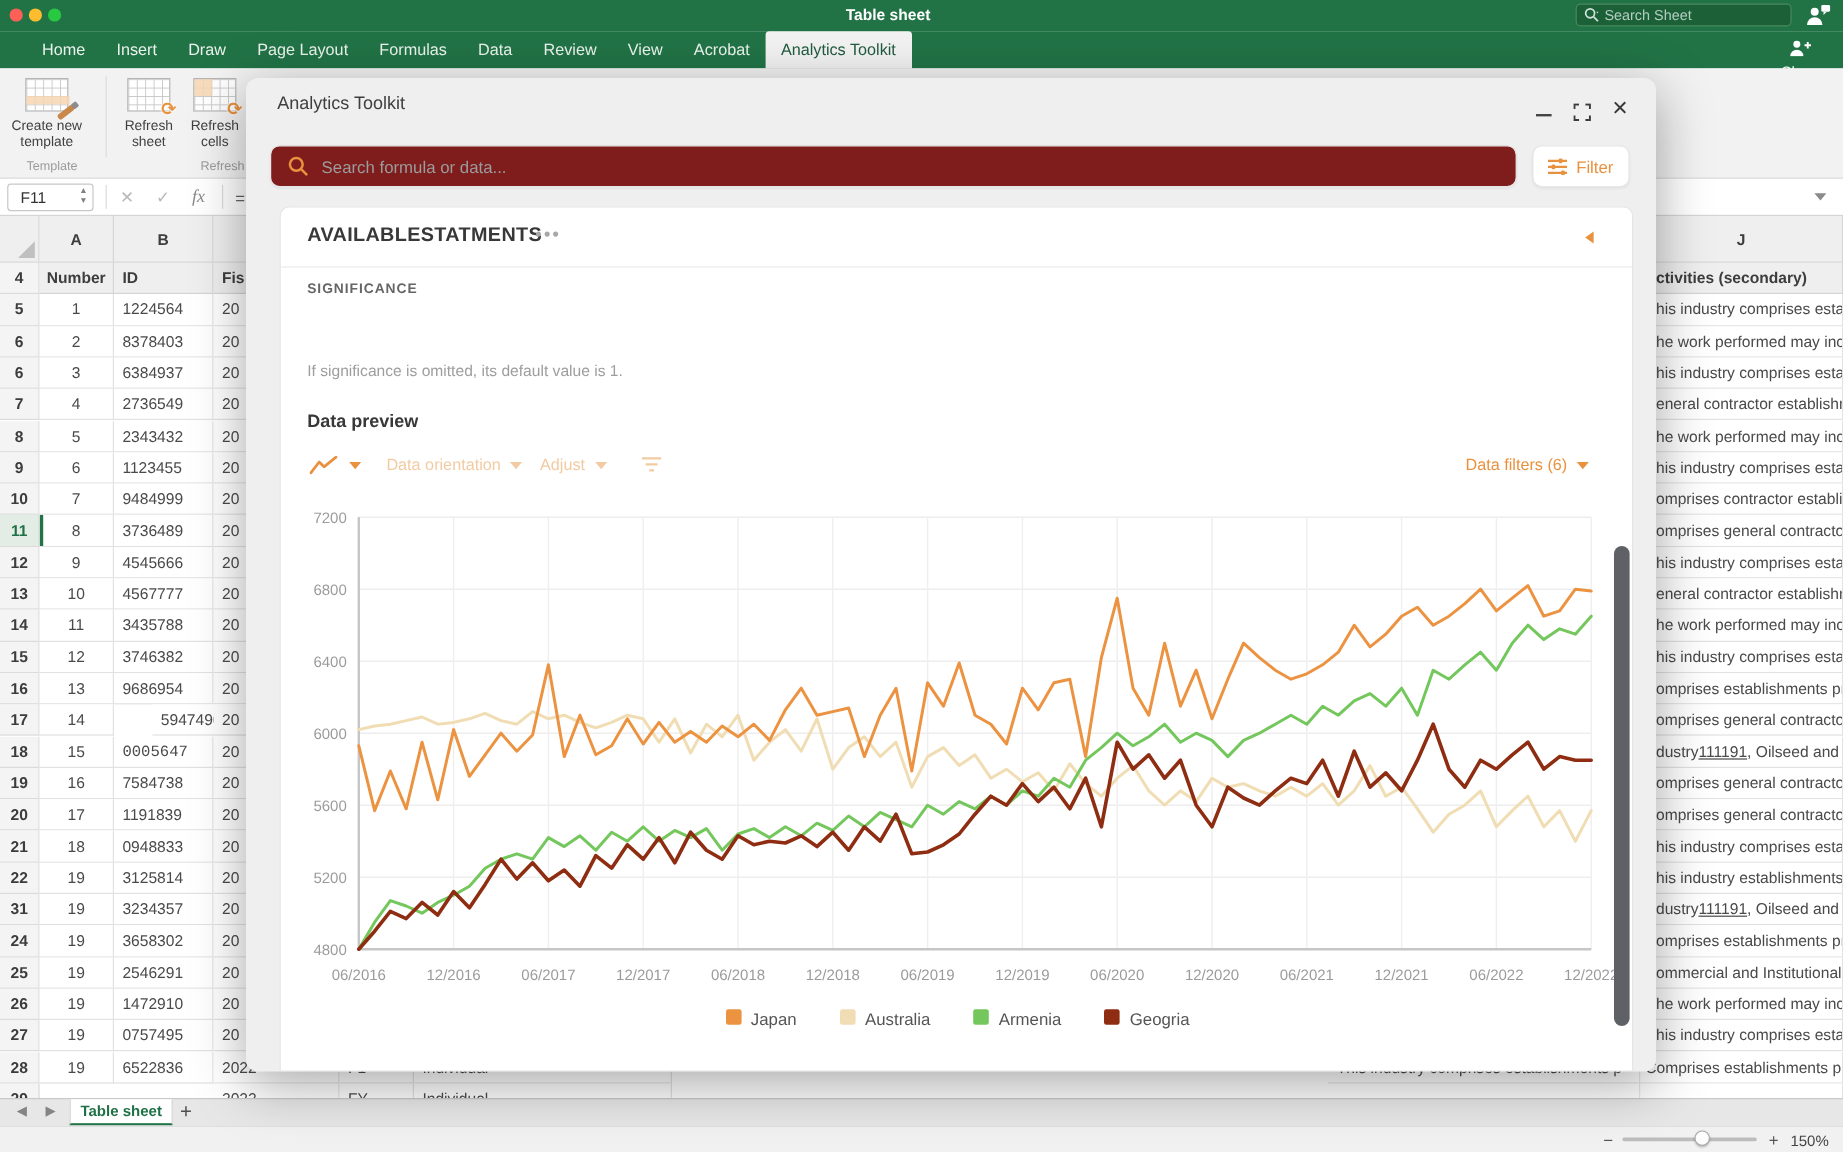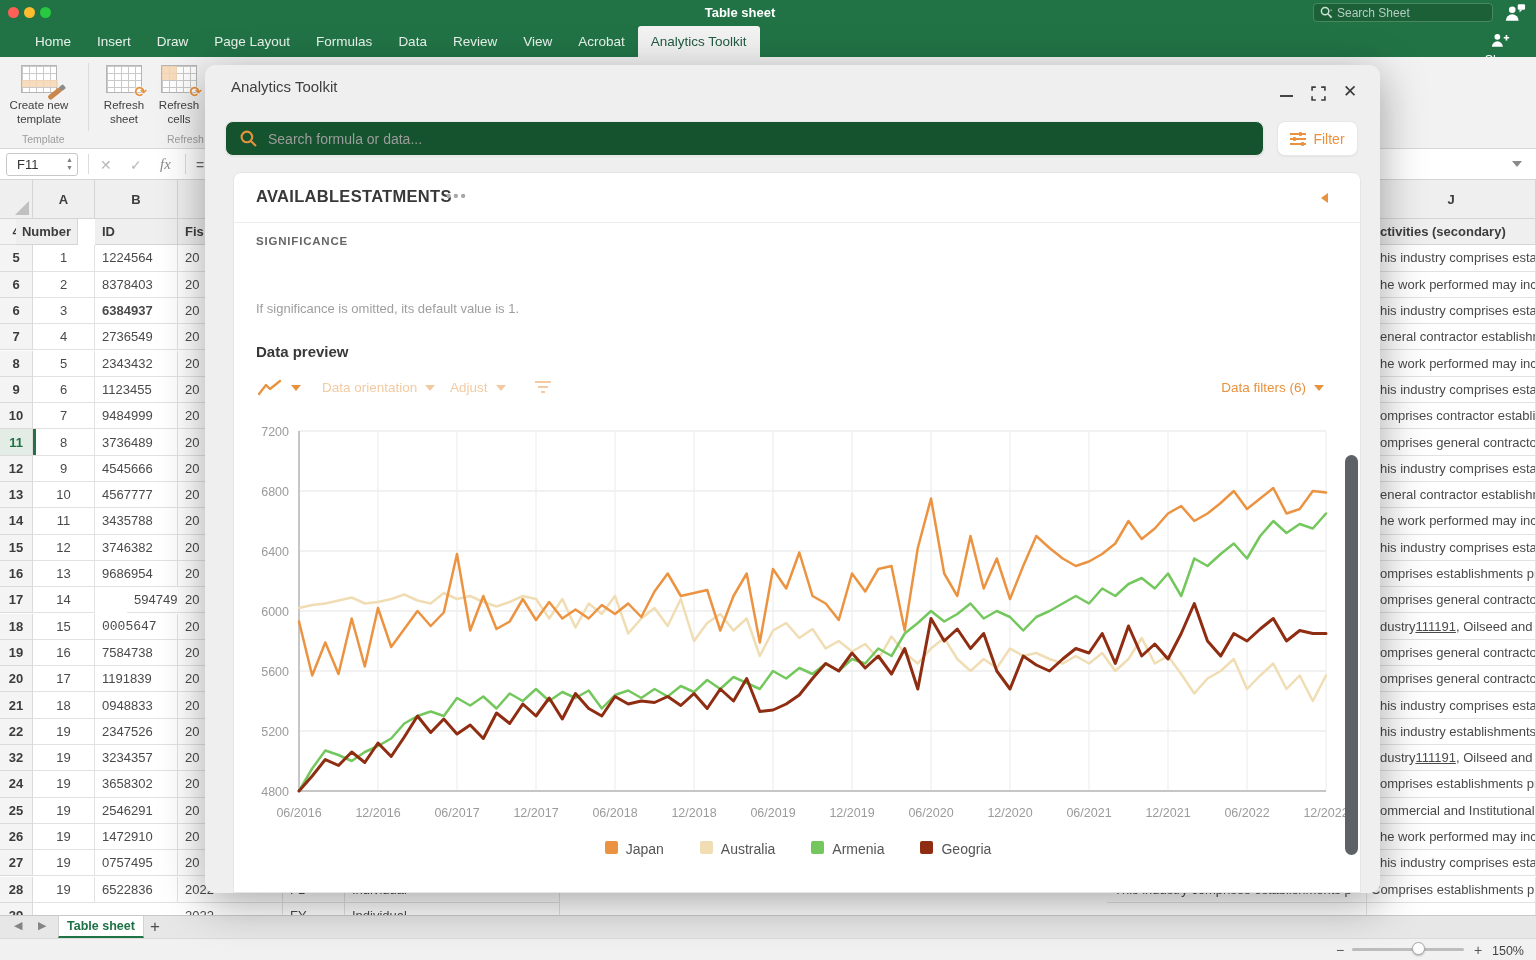--- a/index.html
+++ b/index.html
@@ -83,21 +83,21 @@
   .ztrack { position:absolute; left:1352px; top:948px; width:112px; height:3px; background:#BDBDBD; border-radius:2px; }
   .zthumb { position:absolute; left:1412px; top:942px; width:13px; height:13px; border-radius:50%;
     background:#FDFDFD; border:1px solid #ABABAB; box-shadow:0 1px 2px rgba(0,0,0,.25); }
 
   
   .dialog { position:absolute; left:205px; top:65px; width:1175px; height:828px; background:#EFEFEF;
     border-radius:10px; box-shadow:0 10px 45px rgba(0,0,0,.35); overflow:hidden; }
   .dlg-title { position:absolute; left:26px; top:13px; font-size:15px; color:#3F3F3F; }
   .dlg-min { position:absolute; left:1075px; top:30px; width:13px; height:2px; background:#444; }
   .dlg-close { position:absolute; left:1138px; top:16px; font-size:17px; color:#3A3A3A; }
-  .srch { position:absolute; left:20px; top:56px; width:1039px; height:35px; background:#14532d;
+  .srch { position:absolute; left:20px; top:56px; width:1039px; height:35px; background:#7f1d1d;
     border:1px solid #E7E7E7; border-radius:8px; box-shadow:0 1px 2px rgba(0,0,0,.05);
     display:flex; align-items:center; padding-left:14px; gap:11px; }
   .srch span { color:#9C9C9C; font-size:14px; }
   .filterbtn { position:absolute; left:1072px; top:56px; width:81px; height:35px; background:#fff;
     border:1px solid #E7E7E7; border-radius:8px; box-shadow:0 1px 2px rgba(0,0,0,.05);
     display:flex; align-items:center; justify-content:center; gap:7px; color:#E8913E; font-size:14px; }
   .card { position:absolute; left:28px; top:107px; width:1128px; height:721px; background:#fff;
     border:1px solid #E5E5E5; border-radius:8px 8px 0 0; }
   .card-title { position:absolute; left:22px; top:14px; font-size:16.5px; font-weight:700;
     letter-spacing:.3px; color:#383838; }
@@ -229,21 +229,21 @@
       <div class="cell colhdr" style="left: 95px; top: 0px; width: 83px; height: 39px;">B</div>
       <div class="cell colhdr" style="left: 178px; top: 0px; width: 105px; height: 39px;">C</div>
       <div class="cell colhdr" style="left: 283px; top: 0px; width: 62px; height: 39px;">D</div>
       <div class="cell colhdr" style="left: 345px; top: 0px; width: 215px; height: 39px;">E</div>
       <div class="cell colhdr" style="left: 560px; top: 0px; width: 162px; height: 39px;">F</div>
       <div class="cell colhdr" style="left: 722px; top: 0px; width: 125px; height: 39px;">G</div>
       <div class="cell colhdr" style="left: 847px; top: 0px; width: 260px; height: 39px;">H</div>
       <div class="cell colhdr" style="left: 1107px; top: 0px; width: 260px; height: 39px;">I</div>
       <div class="cell colhdr" style="left: 1367px; top: 0px; width: 169px; height: 39px;">J</div>
       <div class="cell rowhdr" style="left: 0px; top: 39px; width: 33px; height: 26.3px;">4</div>
-      <div class="cell center hd" style="left: 16px; top: 39px; width: 62px; height: 26.3px;">Number</div>
+      <div class="cell center hd" style="left: 33px; top: 39px; width: 62px; height: 26.3px;">Number</div>
       <div class="cell pad hd" style="left: 95px; top: 39px; width: 83px; height: 26.3px;">ID</div>
       <div class="cell pad hd" style="left: 178px; top: 39px; width: 105px; height: 26.3px;">Fis</div>
       <div class="cell  hd" style="left: 1107px; top: 39px; width: 260px; height: 26.3px;"></div>
       <div class="cell  hd" style="left: 1367px; top: 39px; width: 169px; height: 26.3px; padding-left: 13px;">ctivities (secondary)</div>
       <div class="cell hd" style="left: 283px; top: 39px; width: 62px; height: 26.3px;"></div>
       <div class="cell hd" style="left: 345px; top: 39px; width: 215px; height: 26.3px;"></div>
       <div class="cell hd" style="left: 560px; top: 39px; width: 162px; height: 26.3px;"></div>
       <div class="cell hd" style="left: 722px; top: 39px; width: 125px; height: 26.3px;"></div>
       <div class="cell hd" style="left: 847px; top: 39px; width: 260px; height: 26.3px;"></div>
       <div class="cell rowhdr" style="left: 0px; top: 65.3px; width: 33px; height: 26.3px;">5</div>
@@ -253,21 +253,21 @@
       <div class="cell " style="left: 1107px; top: 65.3px; width: 260px; height: 26.3px;"></div>
       <div class="cell " style="left: 1367px; top: 65.3px; width: 169px; height: 26.3px; padding-left: 13px;">his industry comprises establish</div>
       <div class="cell rowhdr" style="left: 0px; top: 91.6px; width: 33px; height: 26.3px;">6</div>
       <div class="cell center" style="left: 33px; top: 91.6px; width: 62px; height: 26.3px;">2</div>
       <div class="cell pad" style="left: 95px; top: 91.6px; width: 83px; height: 26.3px;">8378403</div>
       <div class="cell pad" style="left: 178px; top: 91.6px; width: 105px; height: 26.3px;">20</div>
       <div class="cell " style="left: 1107px; top: 91.6px; width: 260px; height: 26.3px;"></div>
       <div class="cell " style="left: 1367px; top: 91.6px; width: 169px; height: 26.3px; padding-left: 13px;">he work performed may include</div>
       <div class="cell rowhdr" style="left: 0px; top: 117.9px; width: 33px; height: 26.3px;">6</div>
       <div class="cell center" style="left: 33px; top: 117.9px; width: 62px; height: 26.3px;">3</div>
-      <div class="cell pad" style="left: 95px; top: 117.9px; width: 83px; height: 26.3px; font-weight: bold;">6384937</div>
+      <div class="cell pad" style="left: 95px; top: 117.9px; width: 83px; height: 26.3px;">6384937</div>
       <div class="cell pad" style="left: 178px; top: 117.9px; width: 105px; height: 26.3px;">20</div>
       <div class="cell " style="left: 1107px; top: 117.9px; width: 260px; height: 26.3px;"></div>
       <div class="cell " style="left: 1367px; top: 117.9px; width: 169px; height: 26.3px; padding-left: 13px;">his industry comprises establish</div>
       <div class="cell rowhdr" style="left: 0px; top: 144.2px; width: 33px; height: 26.3px;">7</div>
       <div class="cell center" style="left: 33px; top: 144.2px; width: 62px; height: 26.3px;">4</div>
       <div class="cell pad" style="left: 95px; top: 144.2px; width: 83px; height: 26.3px;">2736549</div>
       <div class="cell pad" style="left: 178px; top: 144.2px; width: 105px; height: 26.3px;">20</div>
       <div class="cell " style="left: 1107px; top: 144.2px; width: 260px; height: 26.3px;"></div>
       <div class="cell " style="left: 1367px; top: 144.2px; width: 169px; height: 26.3px; padding-left: 13px;">eneral contractor establishmen</div>
       <div class="cell rowhdr" style="left: 0px; top: 170.5px; width: 33px; height: 26.3px;">8</div>
@@ -353,25 +353,25 @@
       <div class="cell " style="left: 1107px; top: 486.1px; width: 260px; height: 26.3px;"></div>
       <div class="cell " style="left: 1367px; top: 486.1px; width: 169px; height: 26.3px; padding-left: 13px;">omprises general contractor es</div>
       <div class="cell rowhdr" style="left: 0px; top: 512.4px; width: 33px; height: 26.3px;">21</div>
       <div class="cell center" style="left: 33px; top: 512.4px; width: 62px; height: 26.3px;">18</div>
       <div class="cell pad" style="left: 95px; top: 512.4px; width: 83px; height: 26.3px;">0948833</div>
       <div class="cell pad" style="left: 178px; top: 512.4px; width: 105px; height: 26.3px;">20</div>
       <div class="cell " style="left: 1107px; top: 512.4px; width: 260px; height: 26.3px;"></div>
       <div class="cell " style="left: 1367px; top: 512.4px; width: 169px; height: 26.3px; padding-left: 13px;">his industry comprises establish</div>
       <div class="cell rowhdr" style="left: 0px; top: 538.7px; width: 33px; height: 26.3px;">22</div>
       <div class="cell center" style="left: 33px; top: 538.7px; width: 62px; height: 26.3px;">19</div>
-      <div class="cell pad" style="left: 95px; top: 538.7px; width: 83px; height: 26.3px;">2347526</div>
+      <div class="cell pad" style="left: 95px; top: 538.7px; width: 83px; height: 26.3px;">3125814</div>
       <div class="cell pad" style="left: 178px; top: 538.7px; width: 105px; height: 26.3px;">20</div>
       <div class="cell " style="left: 1107px; top: 538.7px; width: 260px; height: 26.3px;"></div>
       <div class="cell " style="left: 1367px; top: 538.7px; width: 169px; height: 26.3px; padding-left: 13px;">his industry establishments prin</div>
-      <div class="cell rowhdr" style="left: 0px; top: 565px; width: 33px; height: 26.3px;">32</div>
+      <div class="cell rowhdr" style="left: 0px; top: 565px; width: 33px; height: 26.3px;">31</div>
       <div class="cell center" style="left: 33px; top: 565px; width: 62px; height: 26.3px;">19</div>
       <div class="cell pad" style="left: 95px; top: 565px; width: 83px; height: 26.3px;">3234357</div>
       <div class="cell pad" style="left: 178px; top: 565px; width: 105px; height: 26.3px;">20</div>
       <div class="cell " style="left: 1107px; top: 565px; width: 260px; height: 26.3px;"></div>
       <div class="cell " style="left: 1367px; top: 565px; width: 169px; height: 26.3px; padding-left: 13px;">
         <span>dustry </span>
         <span class="jlink">111191</span>
         <span>, Oilseed and Gra</span>
       </div>
       <div class="cell rowhdr" style="left: 0px; top: 591.3px; width: 33px; height: 26.3px;">24</div>

